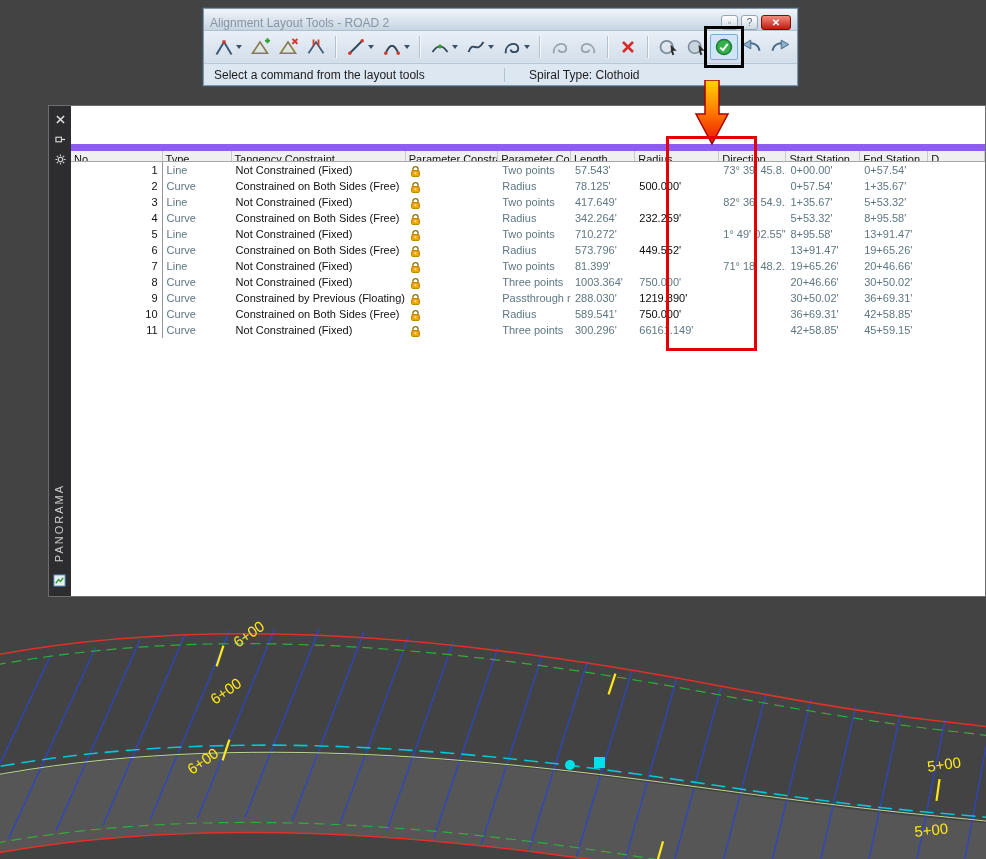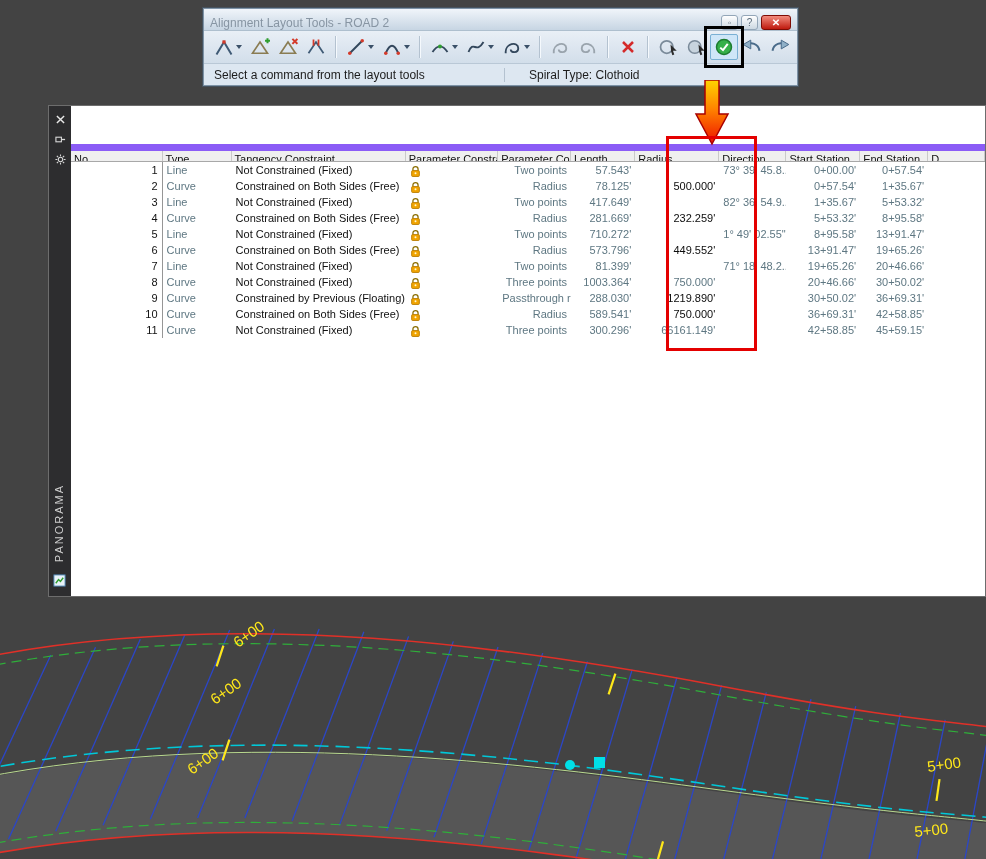--- a/index.html
+++ b/index.html
@@ -39,21 +39,21 @@
   .pan-label{position:absolute;bottom:34px;left:4px;writing-mode:vertical-rl;transform:rotate(180deg);color:#cfcfcf;font-size:11px;letter-spacing:2px}
   .pan-badge{position:absolute;bottom:5px;left:4px}
   .pan-table{flex:1;overflow:hidden;padding-top:38px;background:#fff}
   .thead{display:flex;height:18px;background:#efefef;border-top:7px solid #8b5cf6;border-bottom:1px solid #a8a8a8;font-size:11px;color:#111}
   .hcell{padding:2px 3px;border-right:1px solid #c9c9c9;white-space:nowrap;overflow:hidden;height:100%}
   .trow{display:flex;height:16px;font-size:11px;align-items:center}
   .cell{padding:0 4px;white-space:nowrap;overflow:hidden;height:16px;line-height:16px}
   .w0{width:97px}.w1{width:73px}.w2{width:185px}.w3{width:98px}.w4{width:77px}
   .w5{width:68px}.w6{width:89px}.w7{width:71px}.w8{width:78px}.w9{width:72px}.w10{width:60px}
   .num{text-align:right;color:#111;border-right:1px solid #969696}
-  .ctr{}.rt{text-align:right}.lf{text-align:left}
+  .ctr{}.rt{}.lf{text-align:left}
   .ro{color:#5e7782}
   .dark{color:#101010}
   .ed{color:#0c0c0c;font-weight:normal}
   .lock{vertical-align:middle}
 </style>
 </head>
 <body>
 
 <svg id="dwg" width="986" height="261" viewBox="0 0 986 261">
   <rect x="0" y="0" width="986" height="261" fill="#434343"></rect>
@@ -338,21 +338,21 @@
         <div class="trow">
           <div class="cell w0 num">4</div>
           <div class="cell w1 ctr ro">Curve</div>
           <div class="cell w2 ctr dark">Constrained on Both Sides (Free)</div>
           <div class="cell w3 ctr"><svg class="lock" viewBox="0 0 12 14" width="11" height="13">
               <path d="M3.2,6.2 V4.4 a2.8,2.8 0 0 1 5.6,0 V6.2" fill="none" stroke="#8a6d00" stroke-width="1.4"></path>
               <rect x="1.8" y="6" width="8.4" height="6.4" rx="1" fill="#f2a500" stroke="#b97c00"></rect>
               <circle cx="6" cy="9" r="1.1" fill="#fff7d0"></circle>
             </svg></div>
           <div class="cell w4 rt ro">Radius</div>
-          <div class="cell w5 rt ro">281.669'</div>
+          <div class="cell w5 rt ro">342.264'</div>
           <div class="cell w6 rt ed">232.259'</div>
           <div class="cell w7 lf ro"></div>
           <div class="cell w8 rt ro">5+53.32'</div>
           <div class="cell w9 rt ro">8+95.58'</div>
           <div class="cell w10"></div>
         </div>
         <div class="trow">
           <div class="cell w0 num">5</div>
           <div class="cell w1 ctr ro">Line</div>
           <div class="cell w2 ctr dark">Not Constrained (Fixed)</div>

